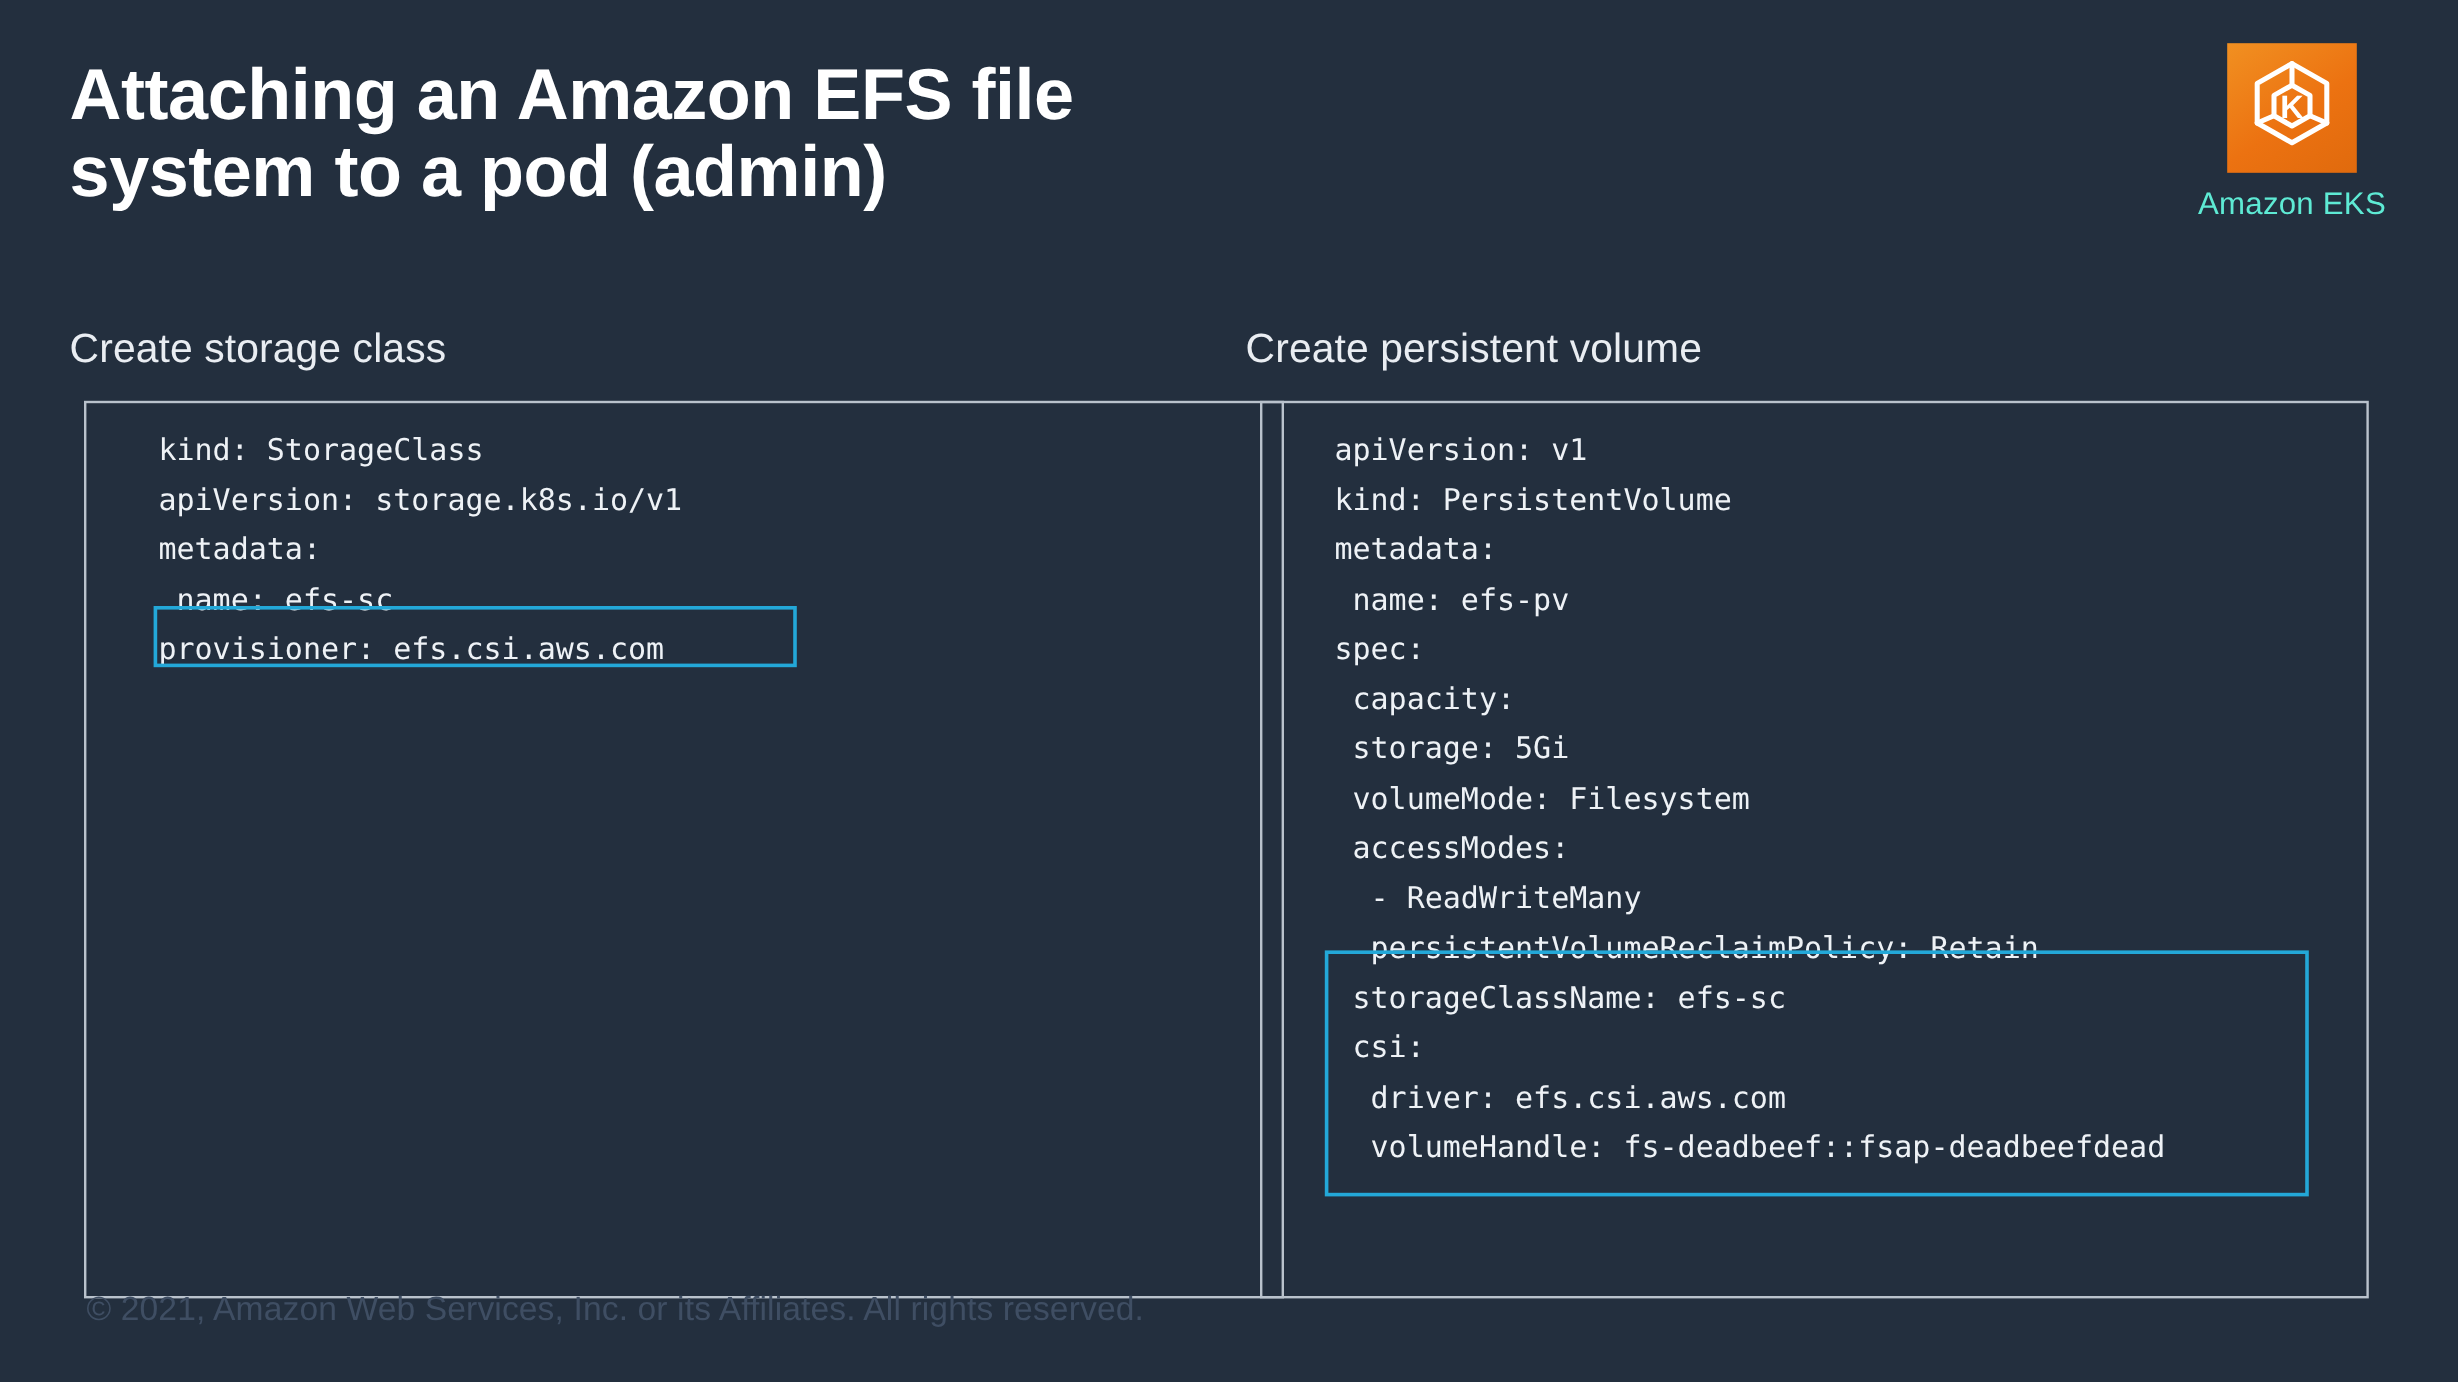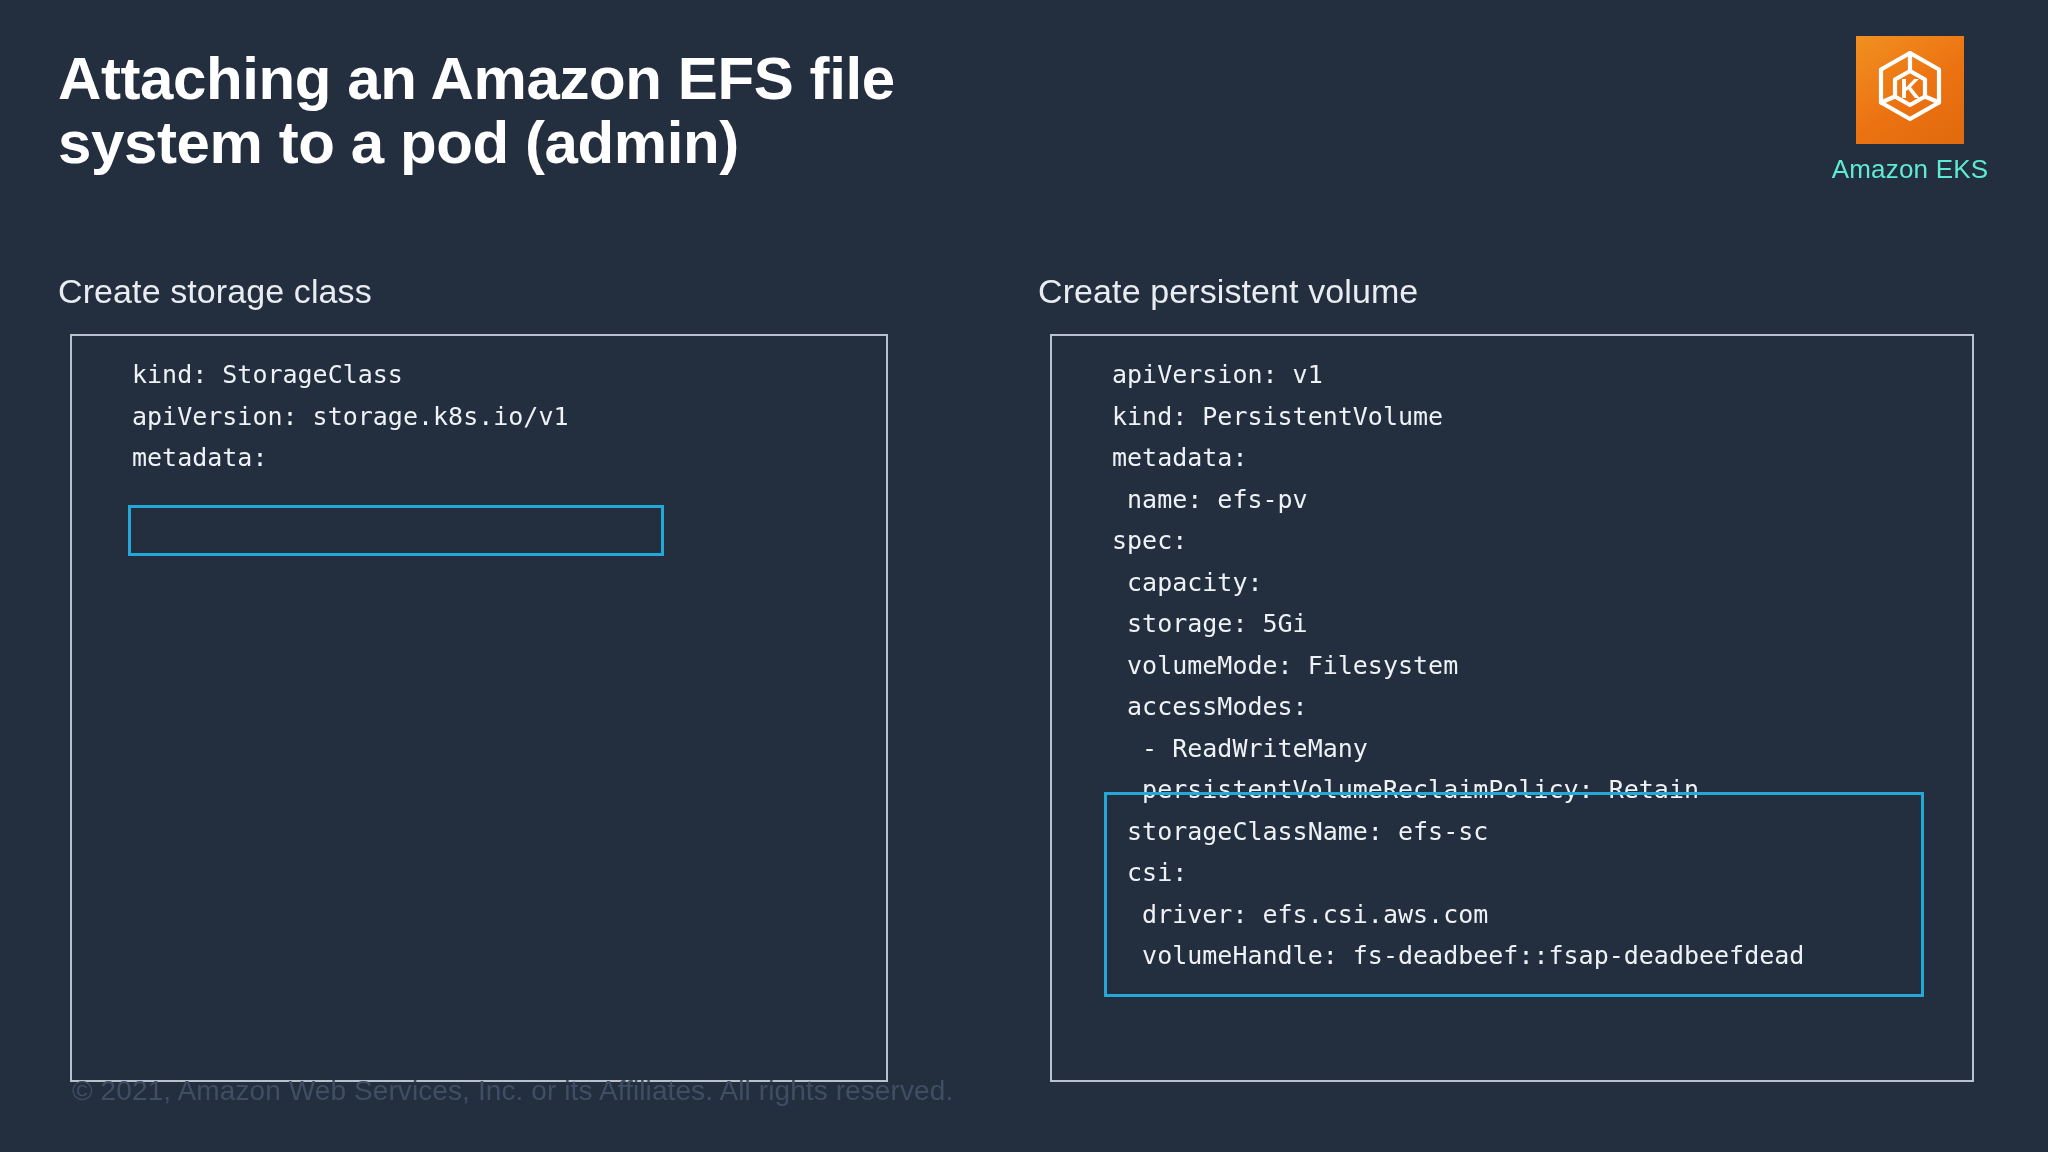--- a/index.html
+++ b/index.html
@@ -76,21 +76,21 @@
   
   .code-panel {
     position: absolute;
     border: 2px solid #b9c2cc;
     background: transparent;
     box-sizing: border-box;
   }
   #panel-left {
     left: 70px;
     top: 334px;
-    width: 818px;
+    width: 1000px;
     height: 748px;
   }
   #panel-right {
     left: 1050px;
     top: 334px;
     width: 924px;
     height: 748px;
   }
 
   .code-body {
@@ -176,21 +176,21 @@
       </svg>
     </span>
     <span class="eks-label">Amazon EKS</span>
   </div>
 
   <div class="col-heading" id="heading-right">Create persistent volume</div>
 
   <div class="col-heading" id="heading-left">Create storage class</div>
 
   <div class="code-panel" id="panel-left">
-    <div class="code-body" id="code-left"><div class="code-line">kind: StorageClass</div><div class="code-line">apiVersion: storage.k8s.io/v1</div><div class="code-line">metadata:</div></div>
+    <div class="code-body" id="code-left"><div class="code-line">kind: StorageClass</div><div class="code-line">apiVersion: storage.k8s.io/v1</div><div class="code-line">metadata:</div><div class="code-line"> name: efs-sc</div><div class="code-line">provisioner: efs.csi.aws.com</div></div>
   </div>
 
   <div class="code-panel" id="panel-right">
     <div class="code-body" id="code-right"><div class="code-line">apiVersion: v1</div><div class="code-line">kind: PersistentVolume</div><div class="code-line">metadata:</div><div class="code-line"> name: efs-pv</div><div class="code-line">spec:</div><div class="code-line"> capacity:</div><div class="code-line"> storage: 5Gi</div><div class="code-line"> volumeMode: Filesystem</div><div class="code-line"> accessModes:</div><div class="code-line">  - ReadWriteMany</div><div class="code-line">  persistentVolumeReclaimPolicy: Retain</div><div class="code-line"> storageClassName: efs-sc</div><div class="code-line"> csi:</div><div class="code-line">  driver: efs.csi.aws.com</div><div class="code-line">  volumeHandle: fs-deadbeef::fsap-deadbeefdead</div></div>
   </div>
 
   <div class="highlight-box" id="highlight-left"></div>
   <div class="highlight-box" id="highlight-right"></div>
 
   <div class="copyright">© 2021, Amazon Web Services, Inc. or its Affiliates. All rights reserved.</div>

